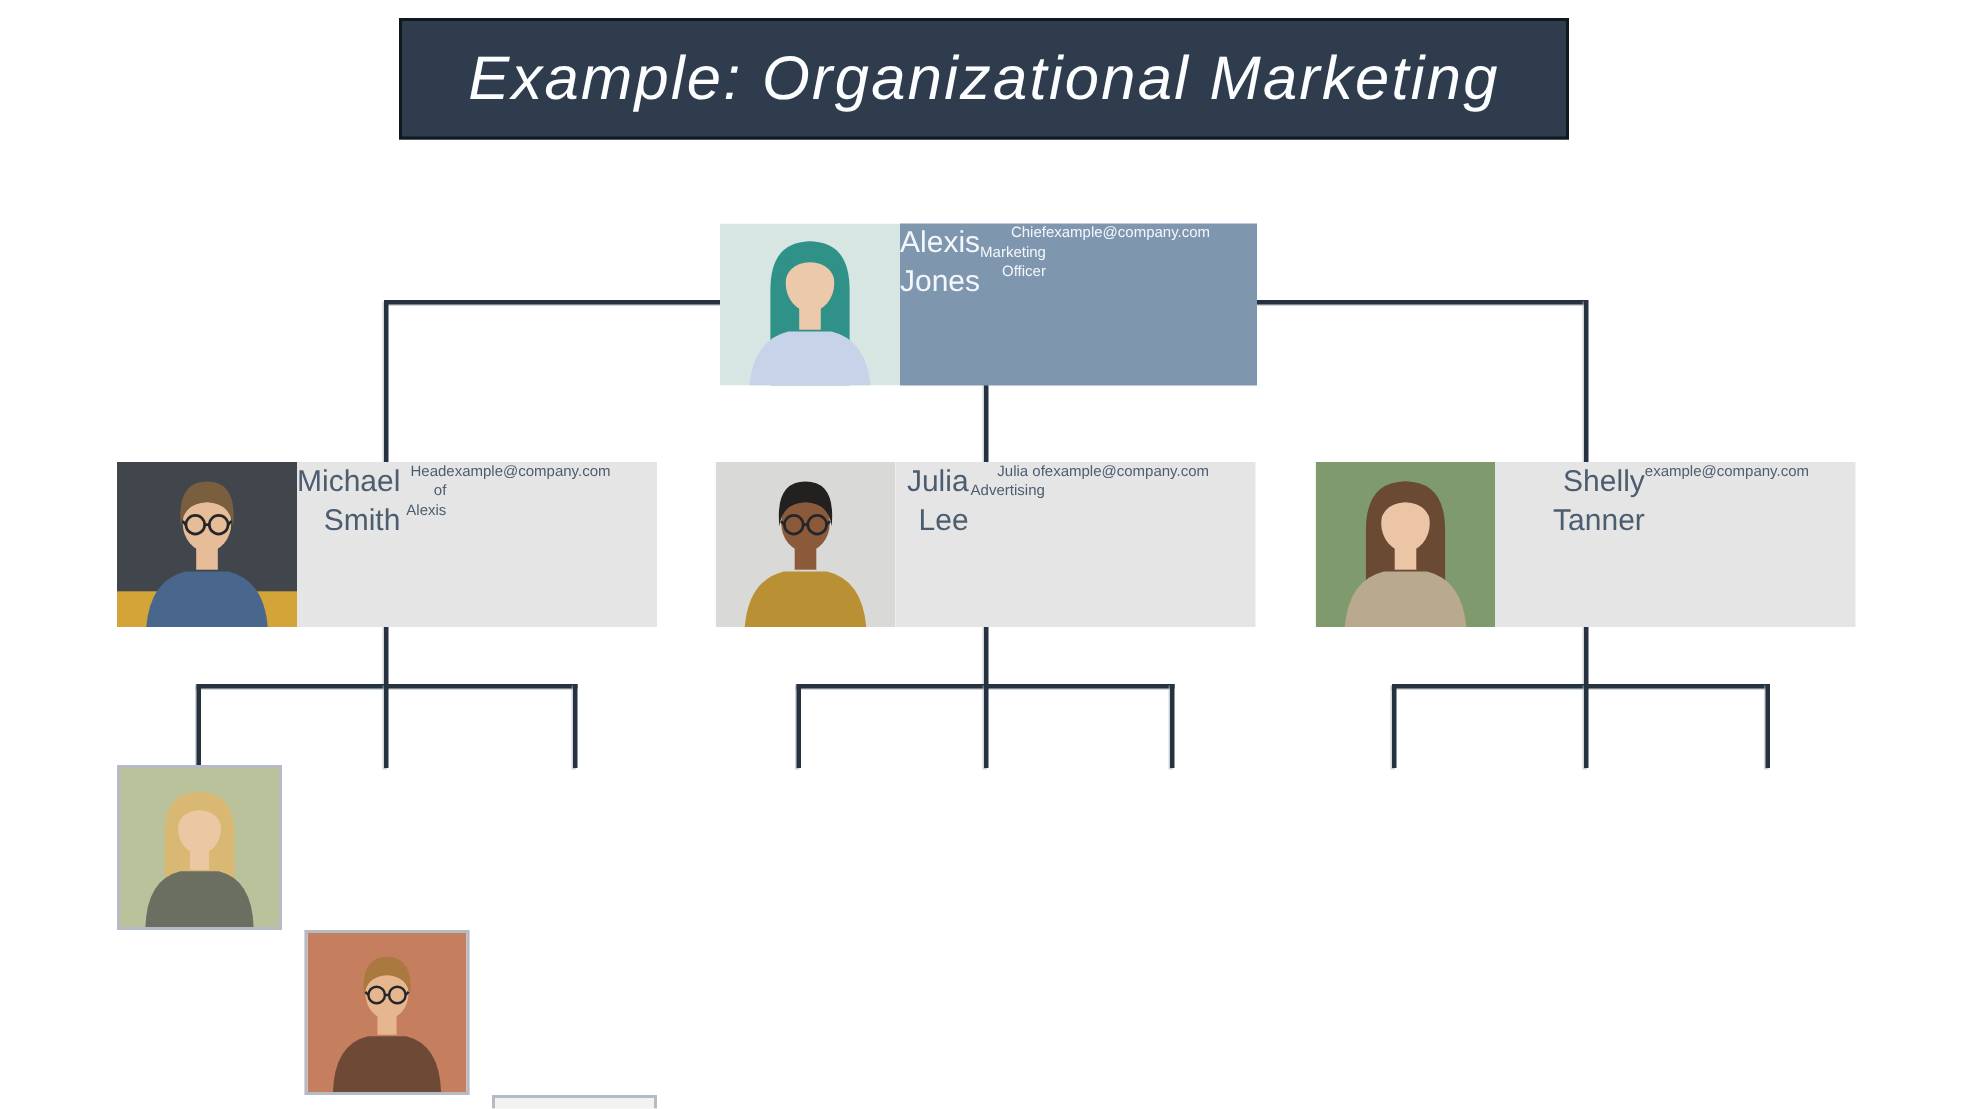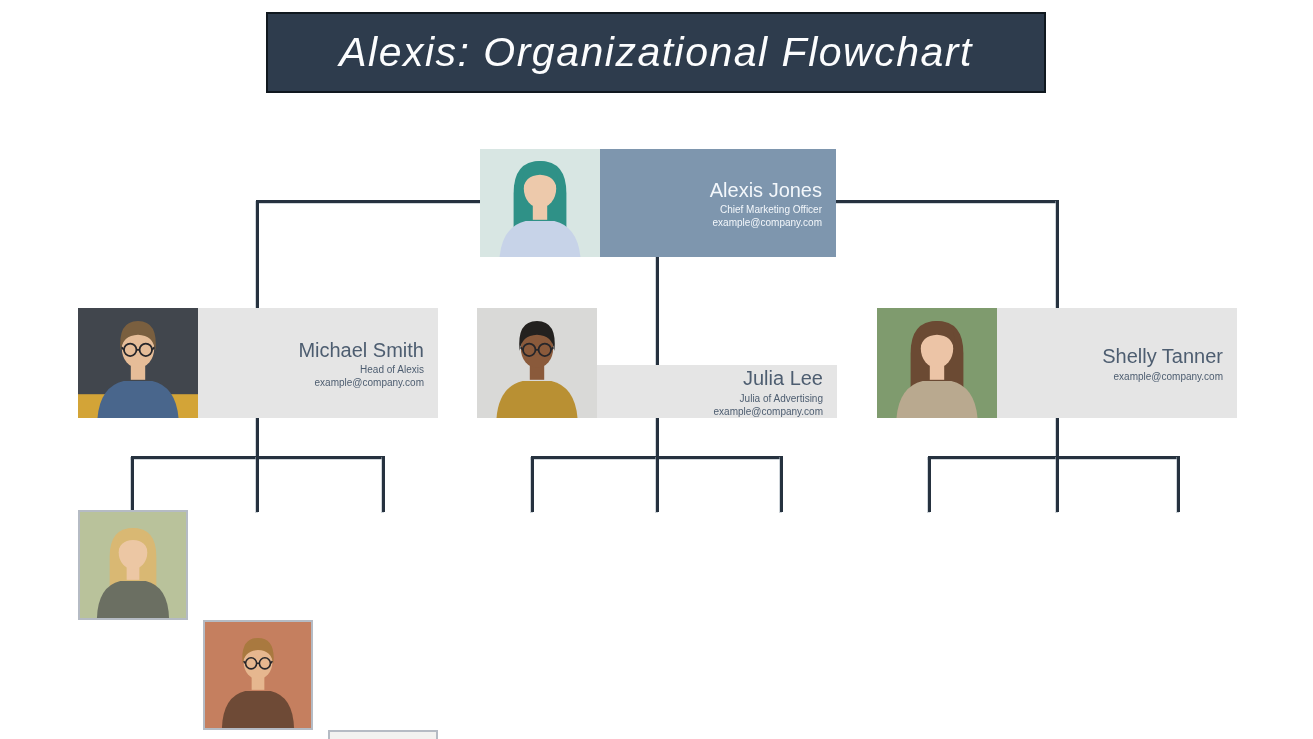--- a/index.html
+++ b/index.html
@@ -28,31 +28,31 @@
   }
   .line.h { height:3px; }
   .line.v { width:3px; }
 
   
   .card {
     position:absolute; display:flex; z-index:1;
   }
   .card .photo-box { flex:0 0 120px; height:100%; overflow:hidden; }
   .card .info {
-    flex:1; display:flex; flex-direction:column; justify-content:center;
-    text-align:right; padding-right:14px; line-height:1.32;
+    flex:1; display:flex; flex-direction:row; justify-content:center;
+    text-align:right; padding-right:31px; line-height:1.32;
   }
   .card.root { left:480px; top:149px; width:356px; height:108px; }
   .card.root .info { background:#7e96ae; color:#f3f7fb; }
   .card.mgr { top:308px; width:360px; height:110px; }
   .card.mgr .info { background:#e5e5e5; color:#4d5d70; }
   .card .name { font-size:20px; font-weight:400; }
   .card .role, .card .email { font-size:10px; }
   #card-m0 { left:78px; }
-  #card-m1 { left:477px;align-items:flex-end; }
+  #card-m1 { left:477px; }
   #card-m2 { left:877px;border-radius:23px; }
 
   
   .report {
     position:absolute; top:510px; width:110px; height:110px; z-index:1;
     border:2px solid #b5bbc4; overflow:hidden; background:#ddd;
   }
 
   
   [data-photo] { position:relative; }
@@ -66,21 +66,21 @@
   [data-photo] .p-hair  { fill:var(--p-hair,#555); }
   [data-photo] .p-glasses { display:none; stroke:#26262a; stroke-width:1.5; fill:none; }
   [data-photo].glasses .p-glasses { display:block; }
 </style>
 </head>
 <body>
 
 <div id="stage">
 
   <div class="banner">
-    <h1>Alexis: Organizational Flowchart</h1>
+    <h1>Example: Organizational Marketing</h1>
   </div>
 
   <div class="line h" style="left:257px; top:200px; width:224px;"></div>
   <div class="line h" style="left:835px; top:200px; width:223px;"></div>
   <div class="line v" style="left:256px; top:200px; height:259px;"></div>
   <div class="line v" style="left:656px; top:255px; height:204px;"></div>
   <div class="line v" style="left:1056px; top:200px; height:259px;"></div>
 
   <div class="line h" style="left:131px; top:456px; width:254px;"></div>
   <div class="line v" style="left:131px; top:456px; height:56px;"></div>

